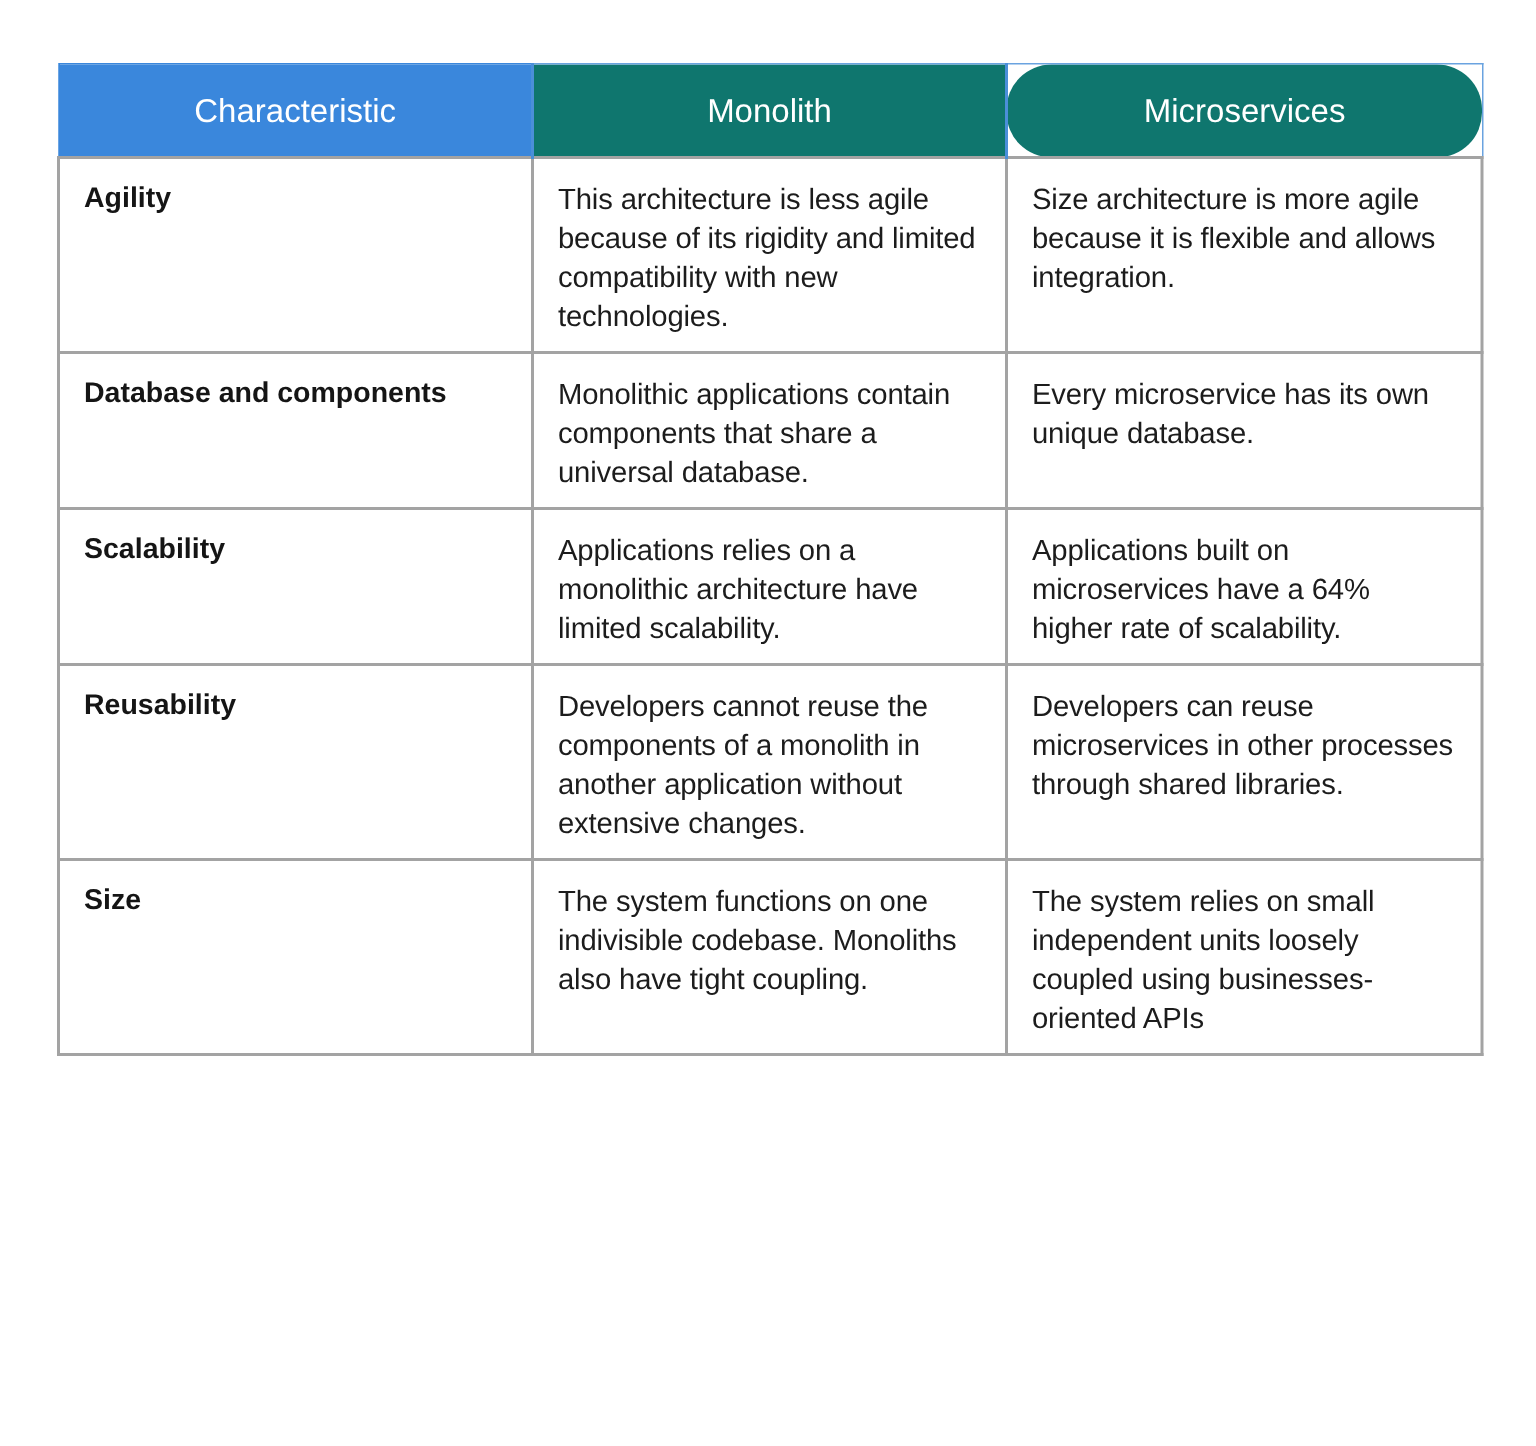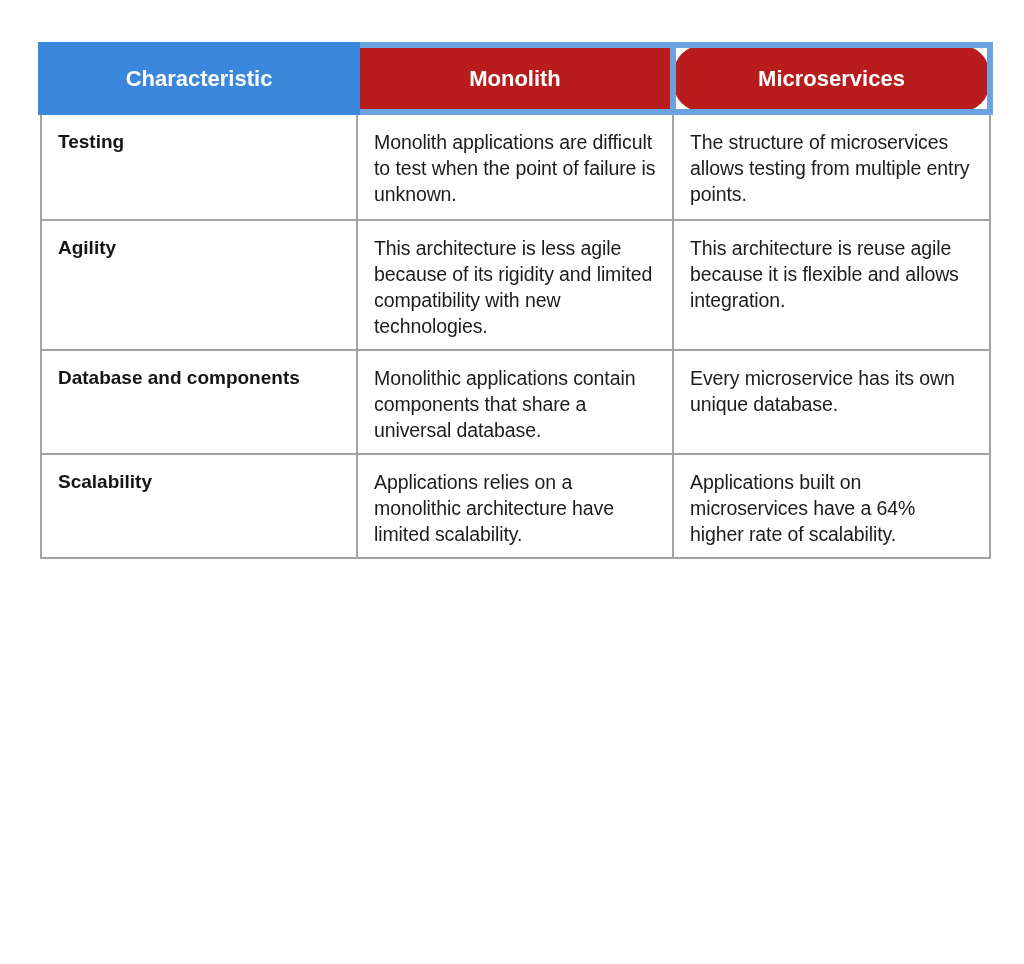--- a/index.html
+++ b/index.html
@@ -23,30 +23,30 @@
       border-collapse: collapse;
       table-layout: fixed;
     }
     .table col.c1 { width: 316px; }
     .table col.c2 { width: 316px; }
     .table col.c3 { width: 317px; }
 
     .table th {
       height: 61px;
       padding: 0;
-      font-weight: bold;
+      font-weight: normal;
       font-size: 22px;
       color: #ffffff;
       text-align: center;
       vertical-align: middle;
-      border: 6px solid #f9a8d4;
+      border: 1px solid #f9a8d4;
     }
     .table th.h-char { background: #3a87dc; border-color: #3a87dc; }
     .table th.h-mono,
-    .table th.h-micro { background: #b91c1c; border-color: #6aa3e0; }
+    .table th.h-micro { background: #0f766e; border-color: #6aa3e0; }
     .table th.h-mono { border-left: 2px solid #4b8fd9; }
     .table th.h-micro { border-left: 2px solid #4b8fd9; border-radius: 30px; }
 
     .table td {
       border: 2px solid #a3a3a3;
       padding: 14px 16px 10px 16px;
       vertical-align: top;
       font-size: 19.5px;
       line-height: 26px;
       color: #1c1c1c;
@@ -79,34 +79,39 @@
       <col class="c3">
   </colgroup>
   <thead>
     <tr>
       <th class="h-char">Characteristic</th>
       <th class="h-mono">Monolith</th>
       <th class="h-micro">Microservices</th>
     </tr>
   </thead>
   <tbody>
-    <tr class="r0">
-      <td class="char">Testing</td>
-      <td class="body-cell">Monolith applications are difficult to test when the point of failure is unknown.</td>
-      <td class="body-cell">The structure of microservices allows testing from multiple entry points.</td>
-    </tr>
     <tr class="r1">
       <td class="char">Agility</td>
       <td class="body-cell">This architecture is less agile because of its rigidity and limited compatibility with new technologies.</td>
-      <td class="body-cell">This architecture is reuse agile because it is flexible and allows integration.</td>
+      <td class="body-cell">Size architecture is more agile because it is flexible and allows integration.</td>
     </tr>
     <tr class="r2">
       <td class="char">Database and components</td>
       <td class="body-cell">Monolithic applications contain components that share a universal database.</td>
       <td class="body-cell">Every microservice has its own unique database.</td>
     </tr>
     <tr class="r3">
       <td class="char">Scalability</td>
       <td class="body-cell">Applications relies on a monolithic architecture have limited scalability.</td>
       <td class="body-cell">Applications built on microservices have a 64% higher rate of scalability.</td>
     </tr>
+    <tr class="r4">
+      <td class="char">Reusability</td>
+      <td class="body-cell">Developers cannot reuse the components of a monolith in another application without extensive changes.</td>
+      <td class="body-cell">Developers can reuse microservices in other processes through shared libraries.</td>
+    </tr>
+    <tr class="r5">
+      <td class="char">Size</td>
+      <td class="body-cell">The system functions on one indivisible codebase. Monoliths also have tight coupling.</td>
+      <td class="body-cell">The system relies on small independent units loosely coupled using businesses-oriented APIs</td>
+    </tr>
   </tbody>
 </table>
 
 </body></html>

